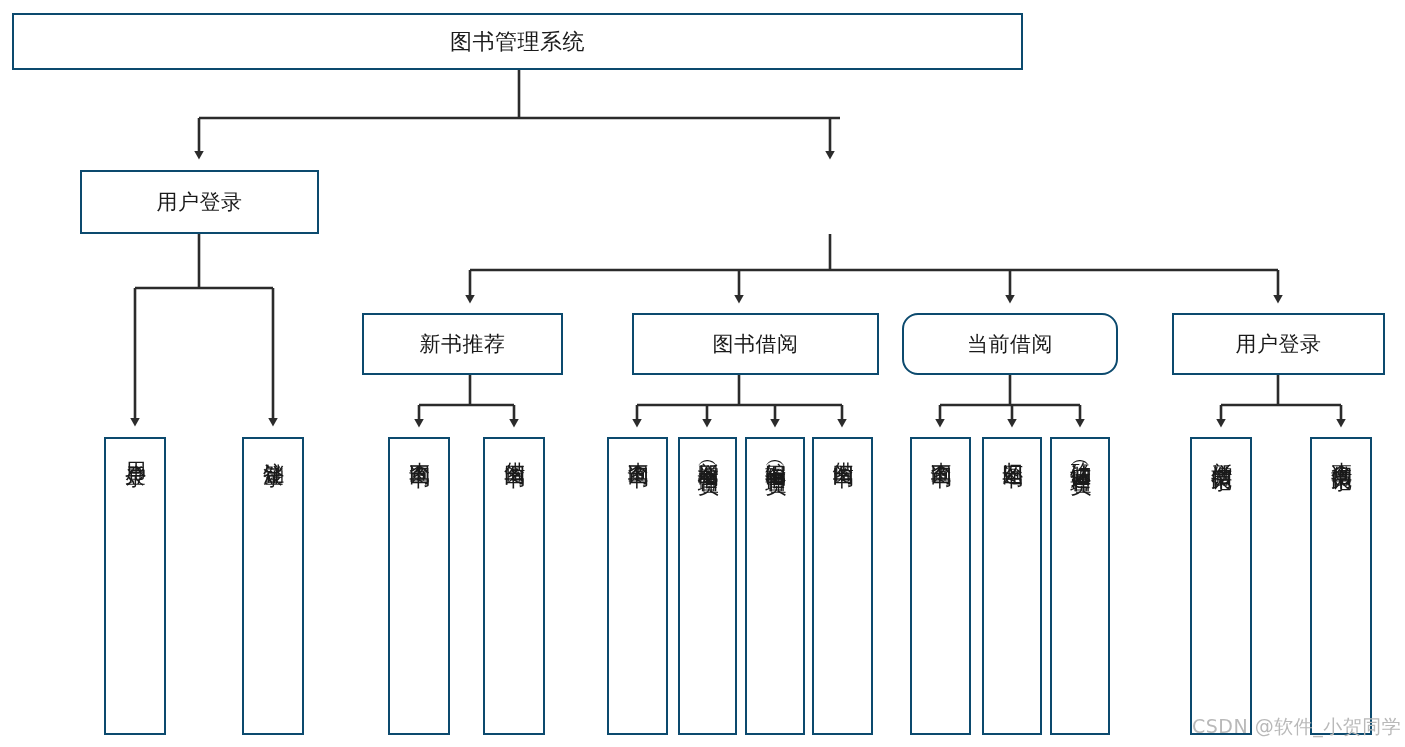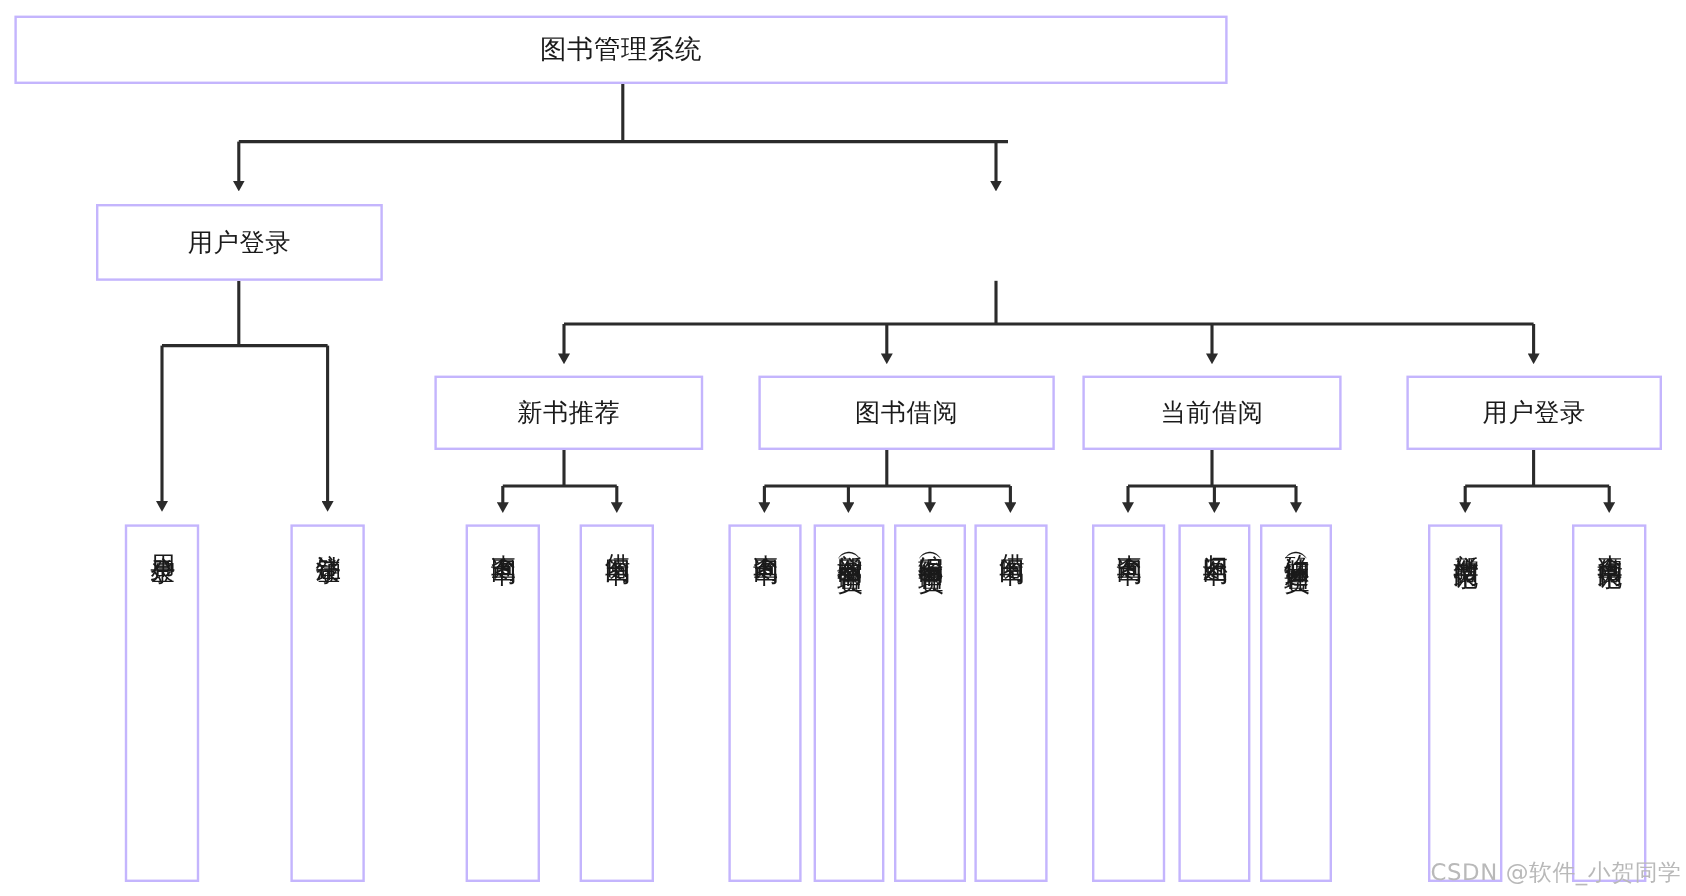--- a/index.html
+++ b/index.html
@@ -23,21 +23,21 @@
     left: 0;
     top: 0;
     width: 1405px;
     height: 747px;
     pointer-events: none;
   }
   .node {
     position: absolute;
     box-sizing: border-box;
     background: #ffffff;
-    border: 2px solid #c4b5fd;
+    border: 2px solid #0c4a6e;
     display: flex;
     align-items: center;
     justify-content: center;
     color: #1a1a1a;
     z-index: 2;
   }
   .node-label {
     display: block;
     text-align: center;
     line-height: 1.18;
@@ -130,27 +130,27 @@
   </svg>
 
   <div class="node horizontal root" style="left: 12px; top: 13px; width: 1011px; height: 57px;">
     <span class="node-label">图书管理系统</span>
   </div>
 
   <div class="node horizontal" style="left: 80px; top: 170px; width: 239px; height: 64px;">
     <span class="node-label">用户登录</span>
   </div>
 
-  <div class="node horizontal" style="left: 362px; top: 313px; width: 224px; height: 62px;">
+  <div class="node horizontal" style="left: 362px; top: 313px; width: 201px; height: 62px;">
     <span class="node-label">新书推荐</span>
   </div>
   <div class="node horizontal" style="left: 632px; top: 313px; width: 247px; height: 62px;">
     <span class="node-label">图书借阅</span>
   </div>
-  <div class="node horizontal" style="left: 902px; top: 313px; width: 216px; height: 62px;">
+  <div class="node horizontal" style="left: 902px; top: 313px; width: 216px; height: 62px; border-radius: 16px;">
     <span class="node-label">当前借阅</span>
   </div>
   <div class="node horizontal" style="left: 1172px; top: 313px; width: 213px; height: 62px;">
     <span class="node-label">用户登录</span>
   </div>
 
   <div class="node vertical" style="left: 104px; top: 437px; width: 62px; height: 298px;">
     <span class="node-label">用户登录</span>
   </div>
   <div class="node vertical" style="left: 242px; top: 437px; width: 62px; height: 298px;">

